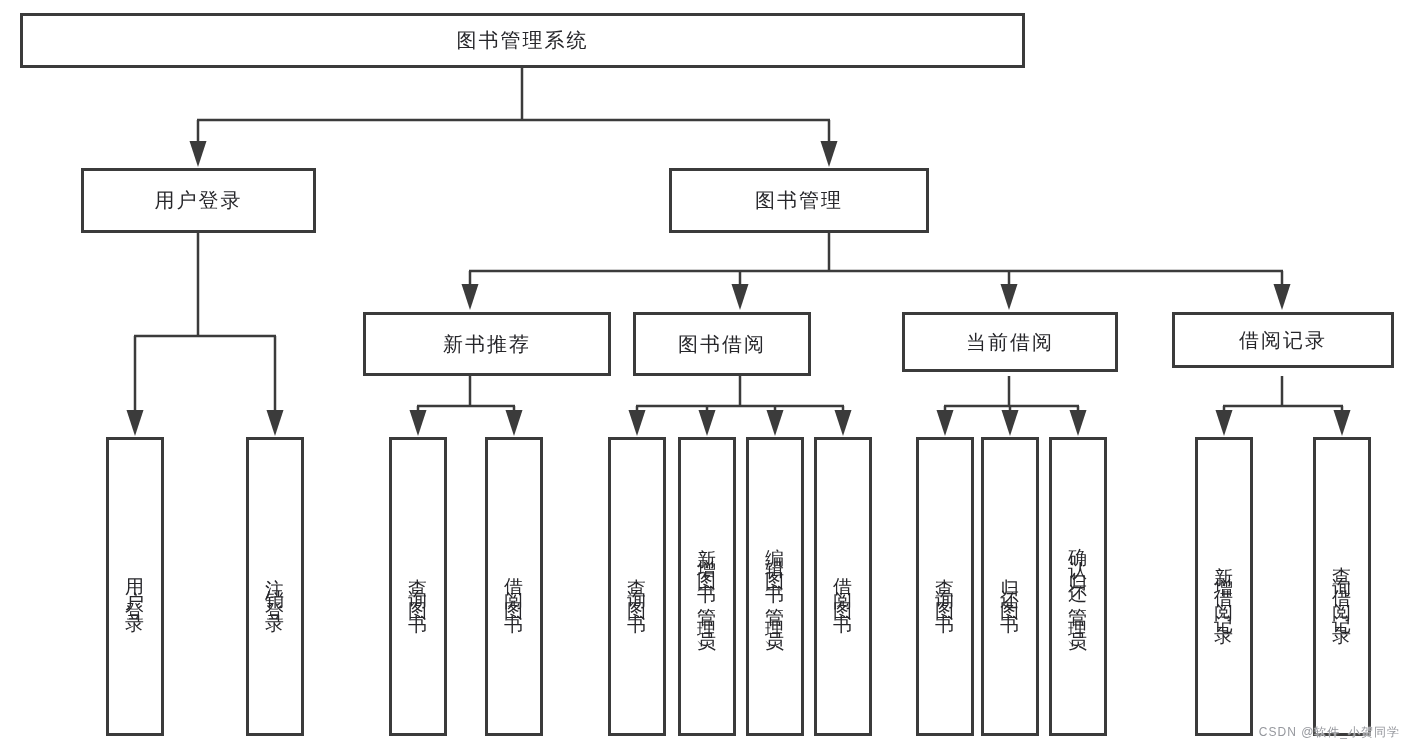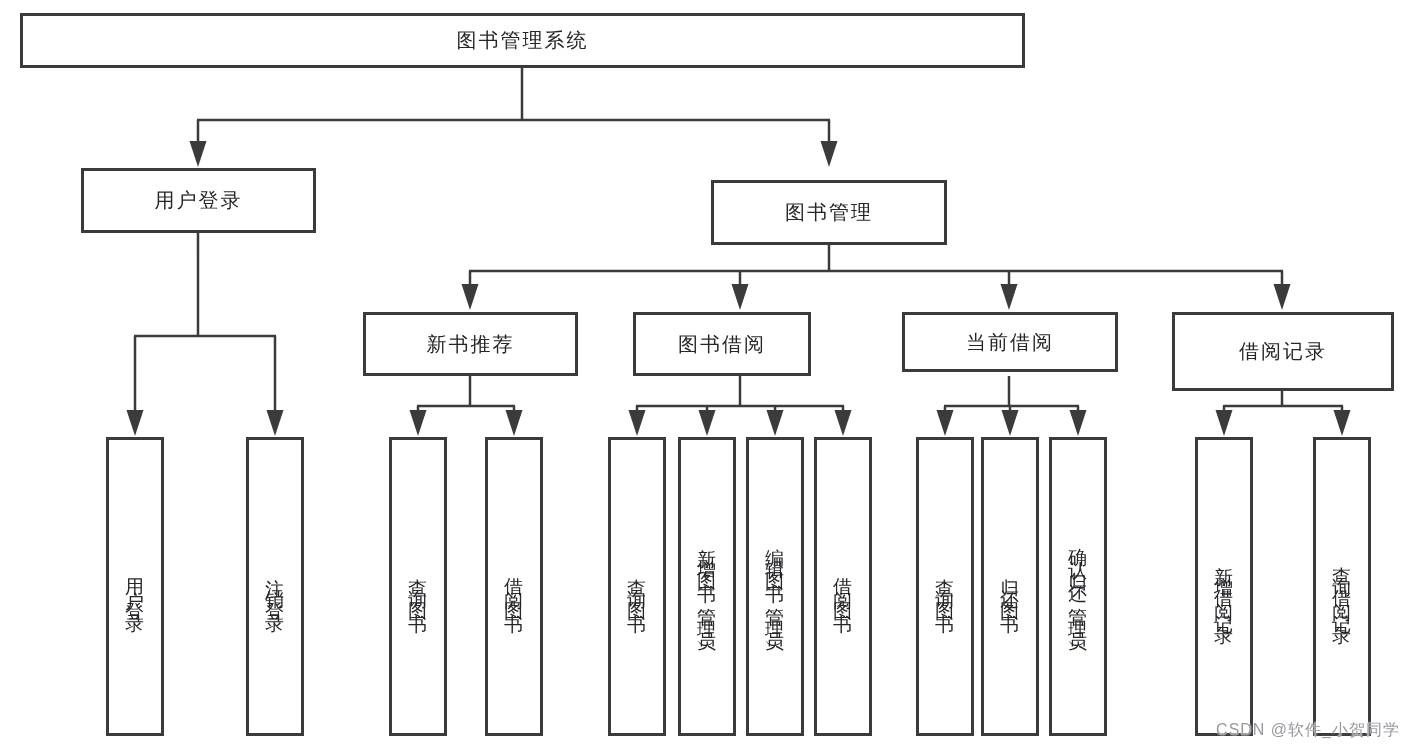--- a/index.html
+++ b/index.html
@@ -54,43 +54,43 @@
     text-orientation: mixed;
     font-size: 19px;
     letter-spacing: 12px;
     line-height: 1;
     color: var(--text);
     white-space: nowrap;
   }
   
   #node-root            { left: 20px;   top: 13px;  width: 1005px; height: 55px; }
   #node-user-login      { left: 81px;   top: 168px; width: 235px;  height: 65px; }
-  #node-book-mgmt       { left: 711px;  top: 168px; width: 236px;  height: 65px; margin-top: 12px; }
-  #node-new-book-rec    { left: 363px;  top: 312px; width: 215px;  height: 64px; }
+  #node-book-mgmt       { left: 669px;  top: 168px; width: 260px;  height: 65px; }
+  #node-new-book-rec    { left: 363px;  top: 312px; width: 248px;  height: 64px; }
   #node-book-borrow     { left: 633px;  top: 312px; width: 178px;  height: 64px; }
   #node-current-borrow  { left: 902px;  top: 312px; width: 216px;  height: 60px; }
-  #node-borrow-records  { left: 1172px; top: 312px; width: 222px;  height: 79px; }
+  #node-borrow-records  { left: 1172px; top: 312px; width: 222px;  height: 56px; }
   #leaf-1  { left: 106px; }
   #leaf-2  { left: 246px; }
   #leaf-3  { left: 389px; }
   #leaf-4  { left: 485px; }
   #leaf-5  { left: 608px; }
   #leaf-6  { left: 678px; }
   #leaf-7  { left: 746px; }
   #leaf-8  { left: 814px; }
   #leaf-9  { left: 916px; }
   #leaf-10 { left: 981px; }
   #leaf-11 { left: 1049px; }
   #leaf-12 { left: 1195px; }
   #leaf-13 { left: 1313px; }
   #watermark {
     position: absolute;
     right: 5px;
     bottom: 6px;
-    font-size: 16px;
+    font-size: 12px;
     color: var(--wm);
     letter-spacing: 1px;
     text-shadow: 0 0 2px #ffffff, 0 0 1px #ffffff;
     white-space: nowrap;
   }
 </style>
 </head>
 <body>
 
 <div id="stage">

